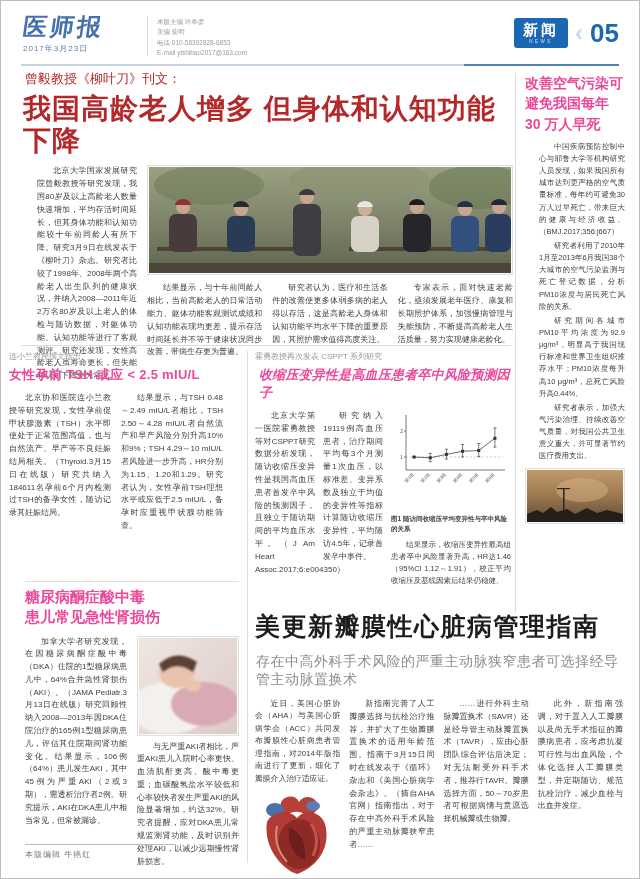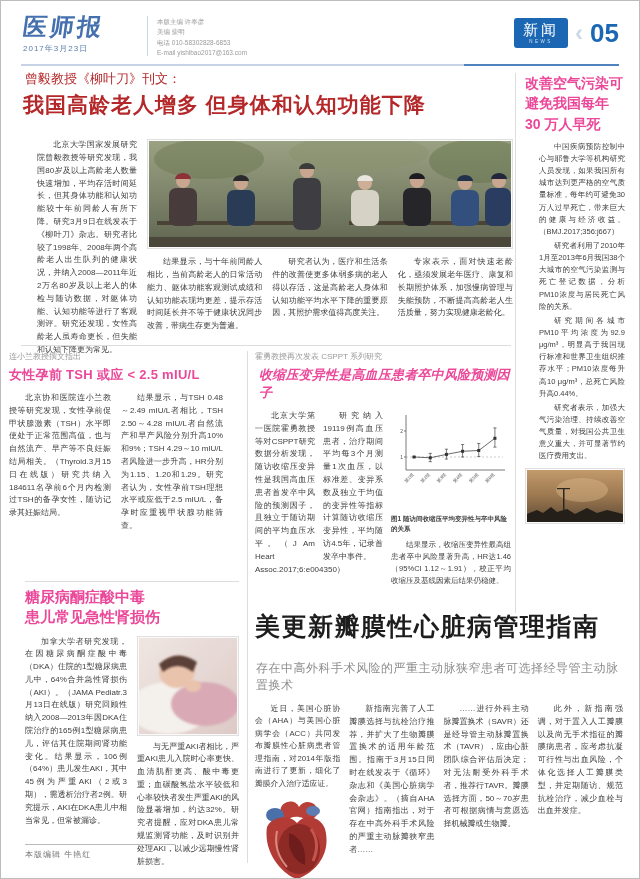--- a/index.html
+++ b/index.html
@@ -12,36 +12,36 @@
   .logo{font-family:"DejaVu Serif","Liberation Serif",serif;font-weight:bold;font-size:24px;
         color:#4470ae;letter-spacing:3px;transform:skewX(-8deg);line-height:1.1;}
   .masthead-date{font-size:8px;color:#5a7cab;margin-top:3px;letter-spacing:1px;}
   .mast-divider{width:1px;background:#ccd7e5;height:40px;margin:2px 9px 0 2px;}
   .info-lines{padding-top:3px;}
   .info-line{font-size:6.5px;color:#9b9b9b;line-height:1.6;}
   .mast-spacer{flex:1;}
   .badge-group{display:flex;align-items:flex-start;gap:7px;padding-top:4px;}
   .section-badge{width:54px;height:30px;border-radius:3px;display:flex;flex-direction:column;
         align-items:center;justify-content:center;color:#fff;}
-  .section-badge .cn{font-size:15px;font-weight:normal;letter-spacing:3px;line-height:1;}
+  .section-badge .cn{font-size:15px;font-weight:bold;letter-spacing:3px;line-height:1;}
   .section-badge .en{font-size:4.5px;letter-spacing:2.5px;opacity:.8;margin-top:2px;}
   .badge-chevron{font-size:24px;color:#ccd8e6;line-height:30px;font-weight:bold;}
   .page-number{font-size:26px;font-weight:bold;line-height:30px;}
   .masthead-rule{position:absolute;left:20px;right:20px;top:63px;height:2px;
         background:linear-gradient(to right,#c5d3e4 0%,#c5d3e4 74%,#4f83bd 74%,#4f83bd 100%);}
   
   .bt{font-size:8px;line-height:1.6;text-align:justify;color:#3d3d3d;}
   .bt p,.para{margin:0 0 2px 14px;text-indent:2em;}
   .kicker-gray{font-size:8px;color:#999;}
   .photo-frame{background:#fafafa;border:1px solid #e0e0e0;padding:1px;box-sizing:border-box;}
   .photo-frame svg{display:block;}
   
   .lead{position:absolute;left:22px;top:69px;width:490px;}
   .lead-kicker{font-size:13px;margin:0 0 5px 2px;}
-  .lead-headline{font-size:21px;font-weight:bold;letter-spacing:1px;margin:0 0 22px 0;line-height:1.15;}
+  .lead-headline{font-size:28px;font-weight:bold;letter-spacing:1px;margin:0 0 8px 0;line-height:1.15;}
   .lead-body{display:grid;grid-template-columns:114px 1fr;gap:10px;}
   .lead-cols{display:grid;grid-template-columns:1fr 1fr 1fr;gap:10px;margin-top:7px;}
   
   .pollution{position:absolute;left:524px;top:72px;width:100px;}
   .pollution-headline{font-size:14px;font-weight:bold;line-height:1.45;margin:0 0 7px 0;}
   .pollution .bt{font-size:7.5px;line-height:1.62;}
   .v-divider-1{position:absolute;left:514px;top:72px;width:1px;height:540px;background:#ddd;}
   .h-divider-1{position:absolute;left:20px;top:344px;width:490px;height:1px;background:#ddd;}
   
   .tsh{position:absolute;left:8px;top:350px;width:214px;}
@@ -61,21 +61,21 @@
   .fig-caption{font-size:6.5px;font-weight:bold;color:#444;line-height:1.5;margin:2px 0 5px 0;}
   
   .dka{position:absolute;left:24px;top:586px;width:214px;}
   .dka-headline{font-size:15px;line-height:1.35;margin:0 0 8px 0;}
   .dka-photo{margin:0 0 5px 0;}
   .page-footer{position:absolute;left:24px;top:843px;width:150px;border-top:1px solid #bbb;
         padding-top:4px;font-size:8px;color:#777;letter-spacing:1px;}
   
   .valve{position:absolute;left:254px;top:610px;width:368px;}
   .valve-headline{font-size:25px;font-weight:bold;color:#1d1d1d;letter-spacing:1.5px;margin:0;line-height:1.2;}
-  .valve-subtitle{font-size:12px;color:#8d8d8d;margin:19px 0 9px 1px;letter-spacing:.5px;}
+  .valve-subtitle{font-size:14px;color:#8d8d8d;margin:12px 0 9px 1px;letter-spacing:.5px;}
   .valve-body{display:flex;gap:9px;}
   .valve-col{flex:1;min-width:0;}
   .valve-col .bt{font-size:7.8px;}
   .heart-figure{margin-top:5px;}
 </style>
 </head>
 <body>
 
 <div class="page">
 

